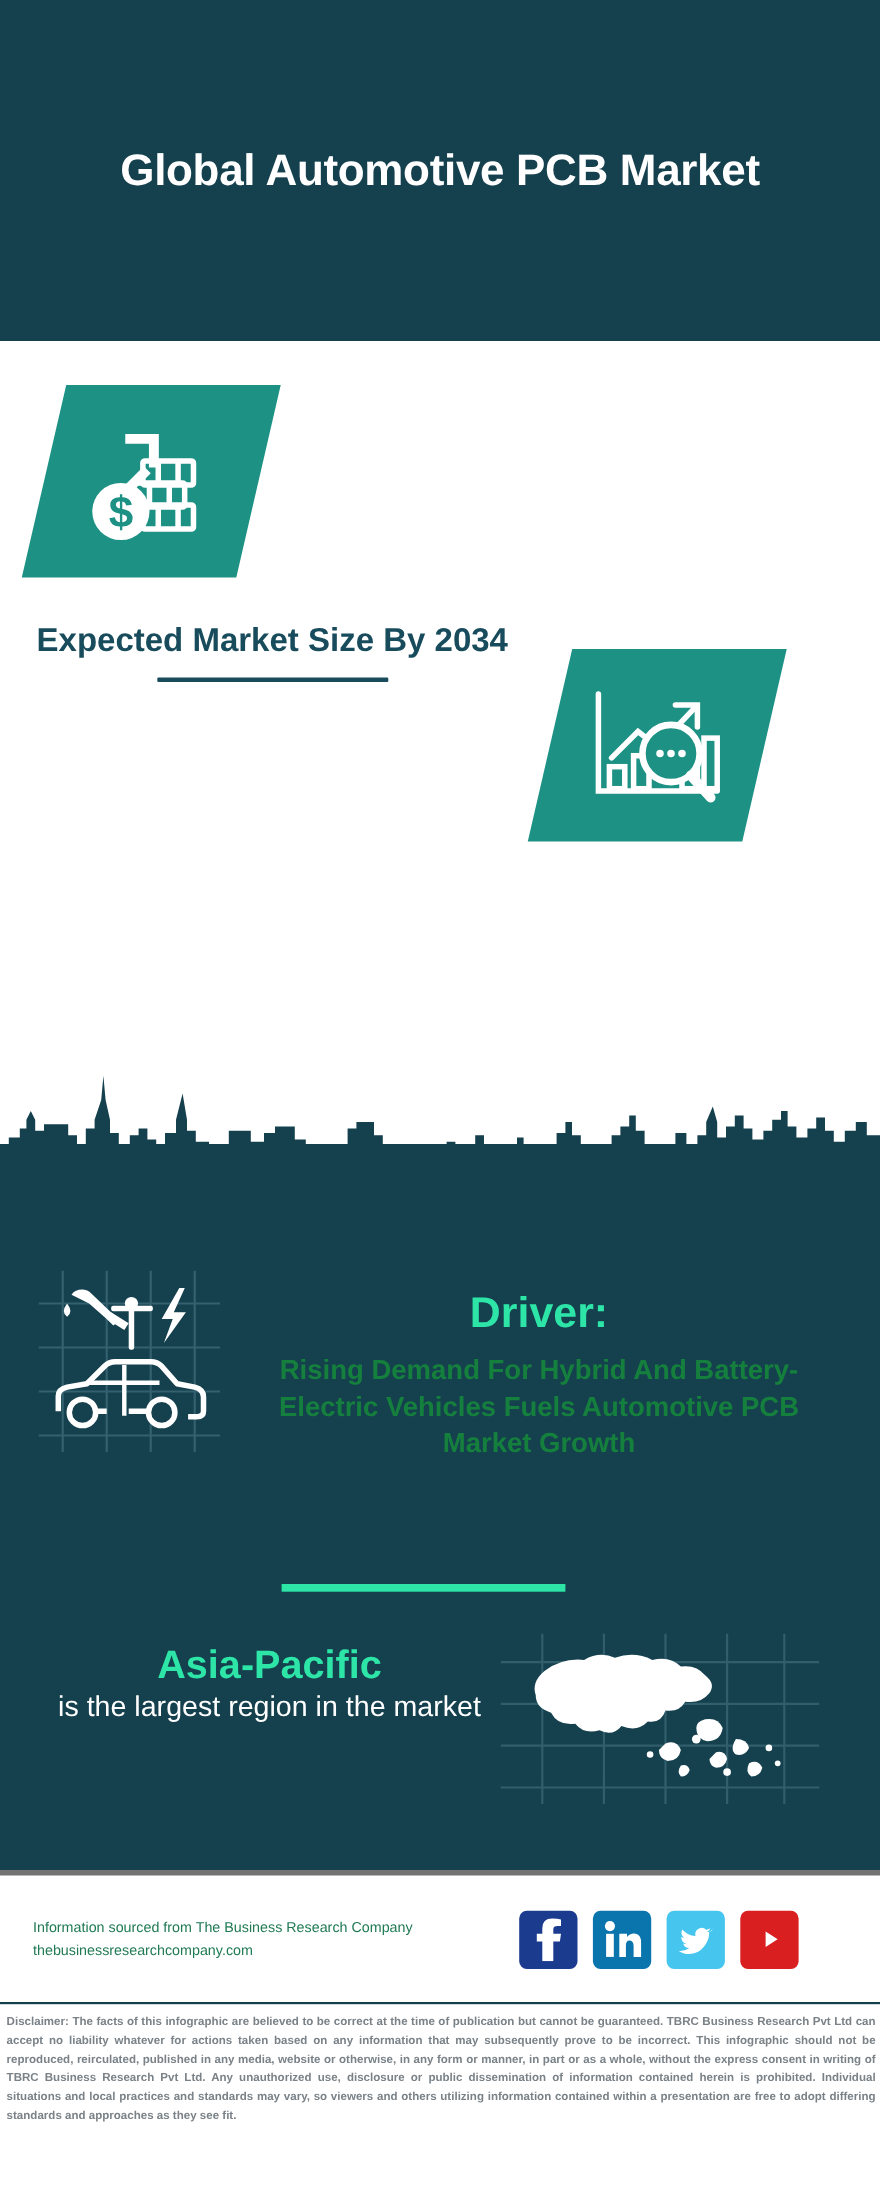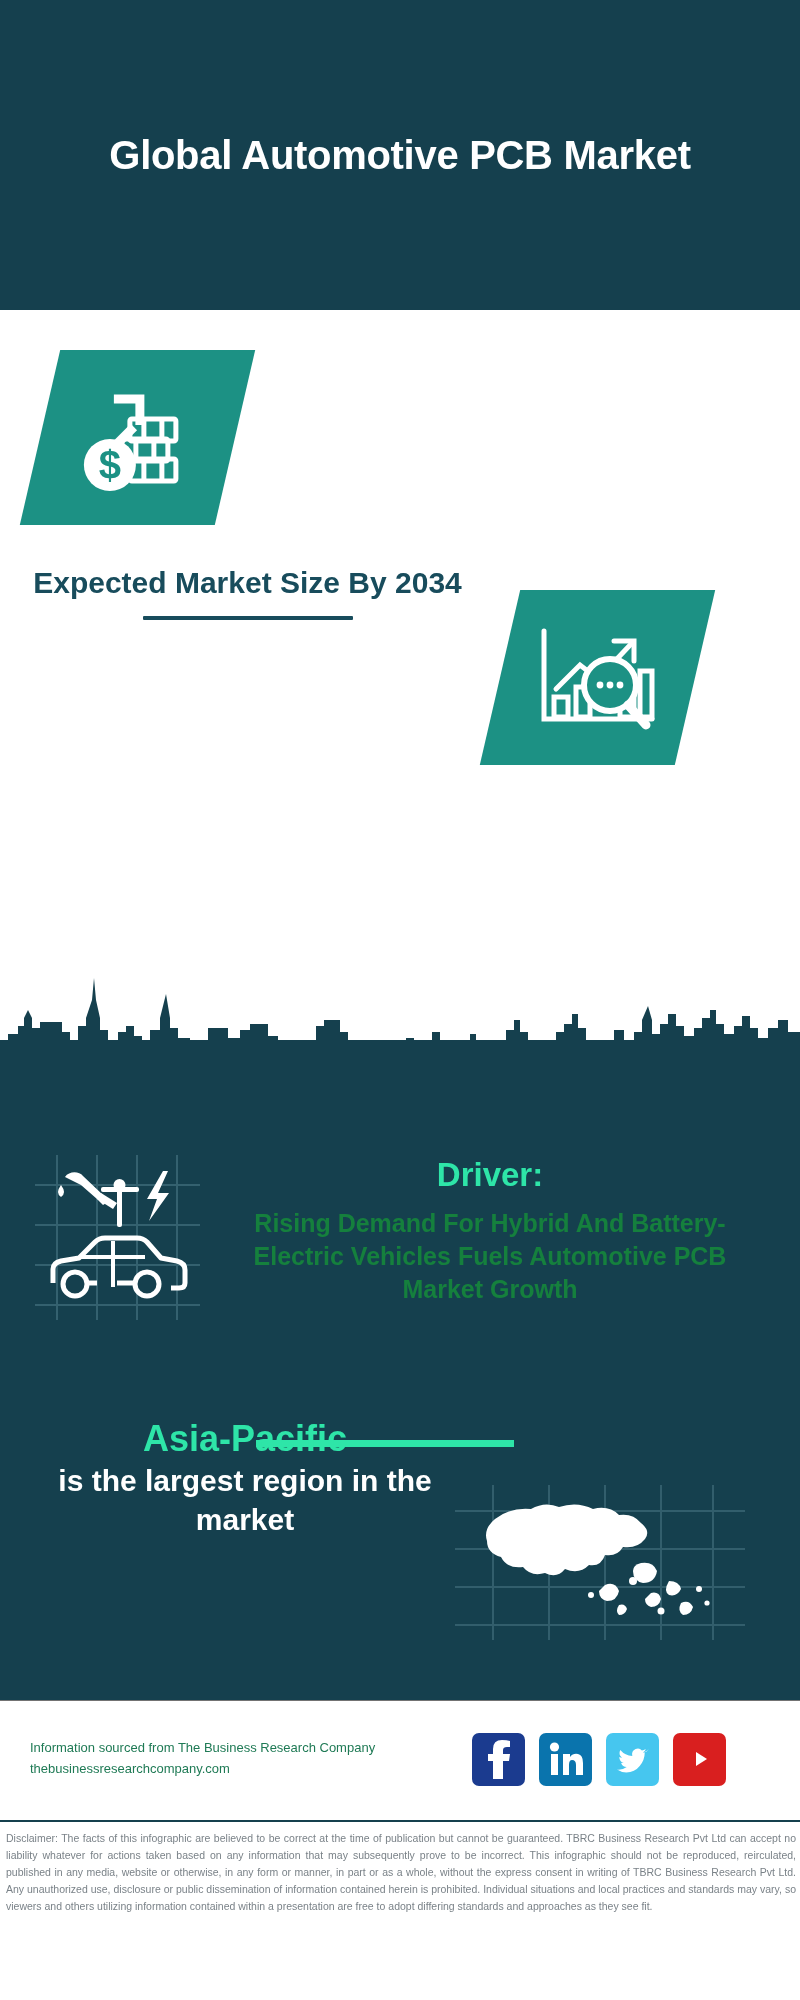--- a/index.html
+++ b/index.html
@@ -64,46 +64,46 @@
   .skyline{
     position:absolute;left:0;top:970px;width:800px;height:110px;display:block;
   }
 
   
   .driver-icon{position:absolute;left:35px;top:1155px;width:165px;height:165px;}
   .driver-text{
     position:absolute;left:210px;top:1155px;width:560px;text-align:center;
   }
   .driver-heading{
-    color:#2ee5a8;font-size:33px;font-weight:bold;line-height:1.2;margin-bottom:12px;
+    color:#2ee5a8;font-size:39px;font-weight:bold;line-height:1.2;margin-bottom:12px;margin-top:16px;
   }
   .driver-body{
     color:#15803d;font-size:25px;font-weight:bold;line-height:1.33;
   }
 
   .mint-rule{
     position:absolute;left:256px;top:1440px;width:258px;height:7px;background:#2ee5a8;
   }
 
   
   .region-text{
-    position:absolute;left:35px;top:1416px;width:420px;text-align:center;
+    position:absolute;left:35px;top:1490px;width:420px;text-align:center;
   }
   .region-name{
     color:#2ee5a8;font-size:36px;font-weight:bold;line-height:1.25;
   }
   .region-sub{
-    color:#ffffff;font-size:30px;font-weight:bold;line-height:1.3;
+    color:#ffffff;font-size:26px;font-weight:normal;line-height:1.3;
   }
   .map-wrap{position:absolute;left:455px;top:1485px;width:290px;height:155px;}
 
   
   .footer{
     position:absolute;left:0;top:1700px;width:800px;height:120px;background:#ffffff;
-    border-top:1px solid #737373;
+    border-top:5px solid #737373;
   }
   .source-text{
     position:absolute;left:30px;top:36px;width:400px;
     color:#1f7a55;font-size:13px;line-height:1.65;
   }
   .socials{
     position:absolute;left:472px;top:28px;width:300px;height:60px;
     display:flex;gap:14px;align-items:center;
   }
   .soc{
@@ -113,21 +113,21 @@
   .soc-li{background:#0a74ad;}
   .soc-tw{background:#46c6ef;}
   .soc-yt{background:#d91f1f;}
 
   .disclaimer-wrap{
     position:absolute;left:0;top:1820px;width:800px;height:180px;background:#ffffff;
     border-top:2px solid #15404e;
   }
   .disclaimer{
     position:absolute;left:6px;top:8px;width:790px;
-    color:#7a8288;font-size:10.5px;line-height:1.62;text-align:justify;
+    color:#7a8288;font-size:10.5px;line-height:1.62;text-align:justify;font-weight:bold;
   }
 </style>
 </head>
 <body>
 
 <div class="page">
 
   <div class="header">
     <div class="header-title">Global Automotive PCB Market</div>
   </div>

